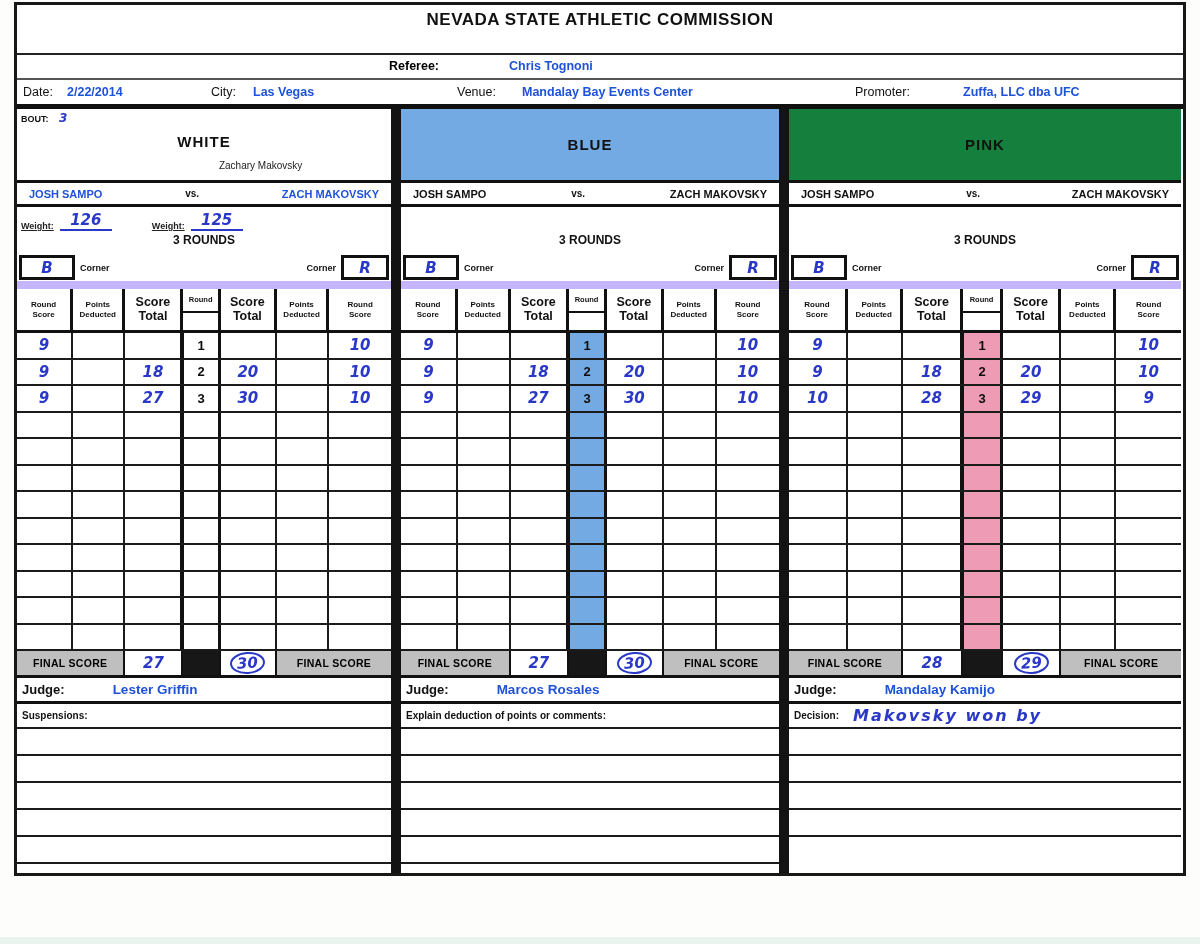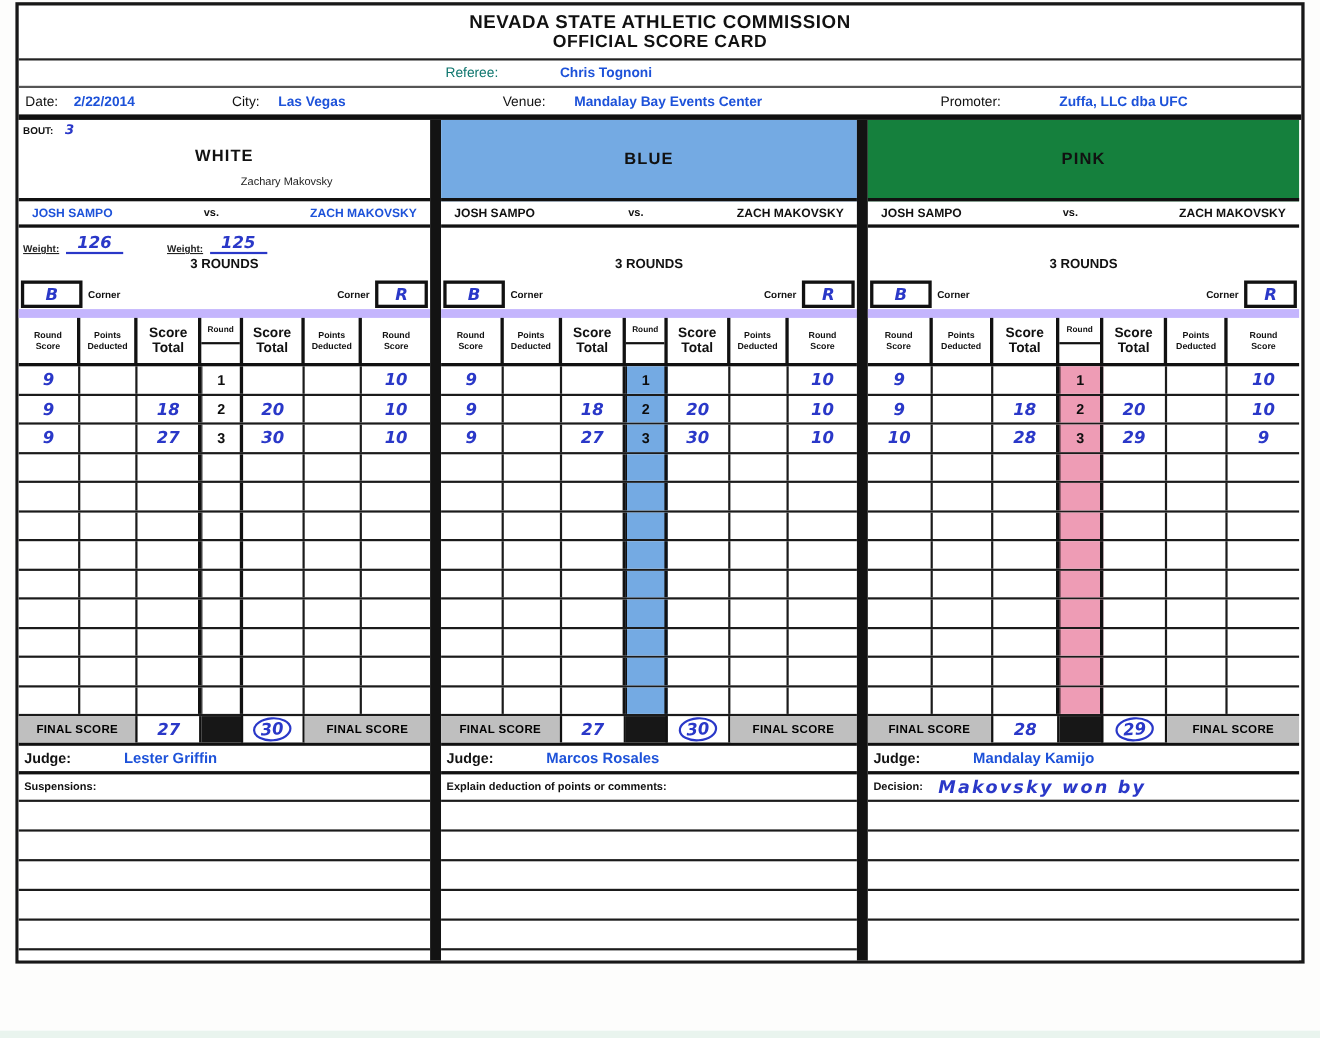--- a/index.html
+++ b/index.html
@@ -8,21 +8,21 @@
   .scan-edge-bottom { position:absolute; left:0; right:0; bottom:0; height:7px; background:#e9f4ee; }
 
   .card { position:absolute; left:14px; top:2px; width:1172px; height:874px;
           border:3px solid #181818; background:#fff; display:flex; flex-direction:column; }
 
   
   .title-block { height:50px; border-bottom:2px solid #222; text-align:center; padding-top:5px; }
   .title-1 { font-size:17px; font-weight:bold; letter-spacing:.5px; color:#111; }
   .title-2 { font-size:16px; font-weight:bold; letter-spacing:.5px; color:#111; }
   .referee-row { position:relative; height:25px; border-bottom:2px solid #555; }
-  .referee-row .lbl { position:absolute; left:388px; top:4px; font-size:12.5px; font-weight:normal; color:#0f766e; }
+  .referee-row .lbl { position:absolute; left:372px; top:4px; font-size:12.5px; font-weight:bold; color:#000000; }
   .referee-row .val { position:absolute; left:492px; top:4px; }
   .date-row { position:relative; height:29px; border-bottom:5px solid #101010; }
   .date-row span { top:5px; position:absolute; font-size:12.5px; }
   .plabel { font-weight:normal; color:#111; }
   .typed-blue { color:#1d52d9; font-weight:bold; font-size:12.5px; }
   .pos-date-l { left:6px; }   .pos-date-v { left:50px; }
   .pos-city-l { left:194px; } .pos-city-v { left:236px; }
   .pos-venue-l { left:440px; }.pos-venue-v { left:505px; }
   .pos-prom-l { left:838px; } .pos-prom-v { left:946px; }
 
@@ -101,21 +101,20 @@
   .ruled-line .hand { font-size:16px; margin-left:30px; letter-spacing:2px; }
 </style>
 </head>
 <body>
 
 <div class="page">
   <div class="card">
 
     <div class="title-block">
       <div class="title-1">NEVADA STATE ATHLETIC COMMISSION</div>
-      <div class="title-2">OFFICIAL SCORE CARD</div>
     </div>
 
     <div class="referee-row">
       <span class="lbl">Referee:</span>
       <span class="val typed-blue">Chris Tognoni</span>
     </div>
 
     <div class="date-row">
       <span class="plabel pos-date-l">Date:</span>
       <span class="typed-blue pos-date-v">2/22/2014</span>

